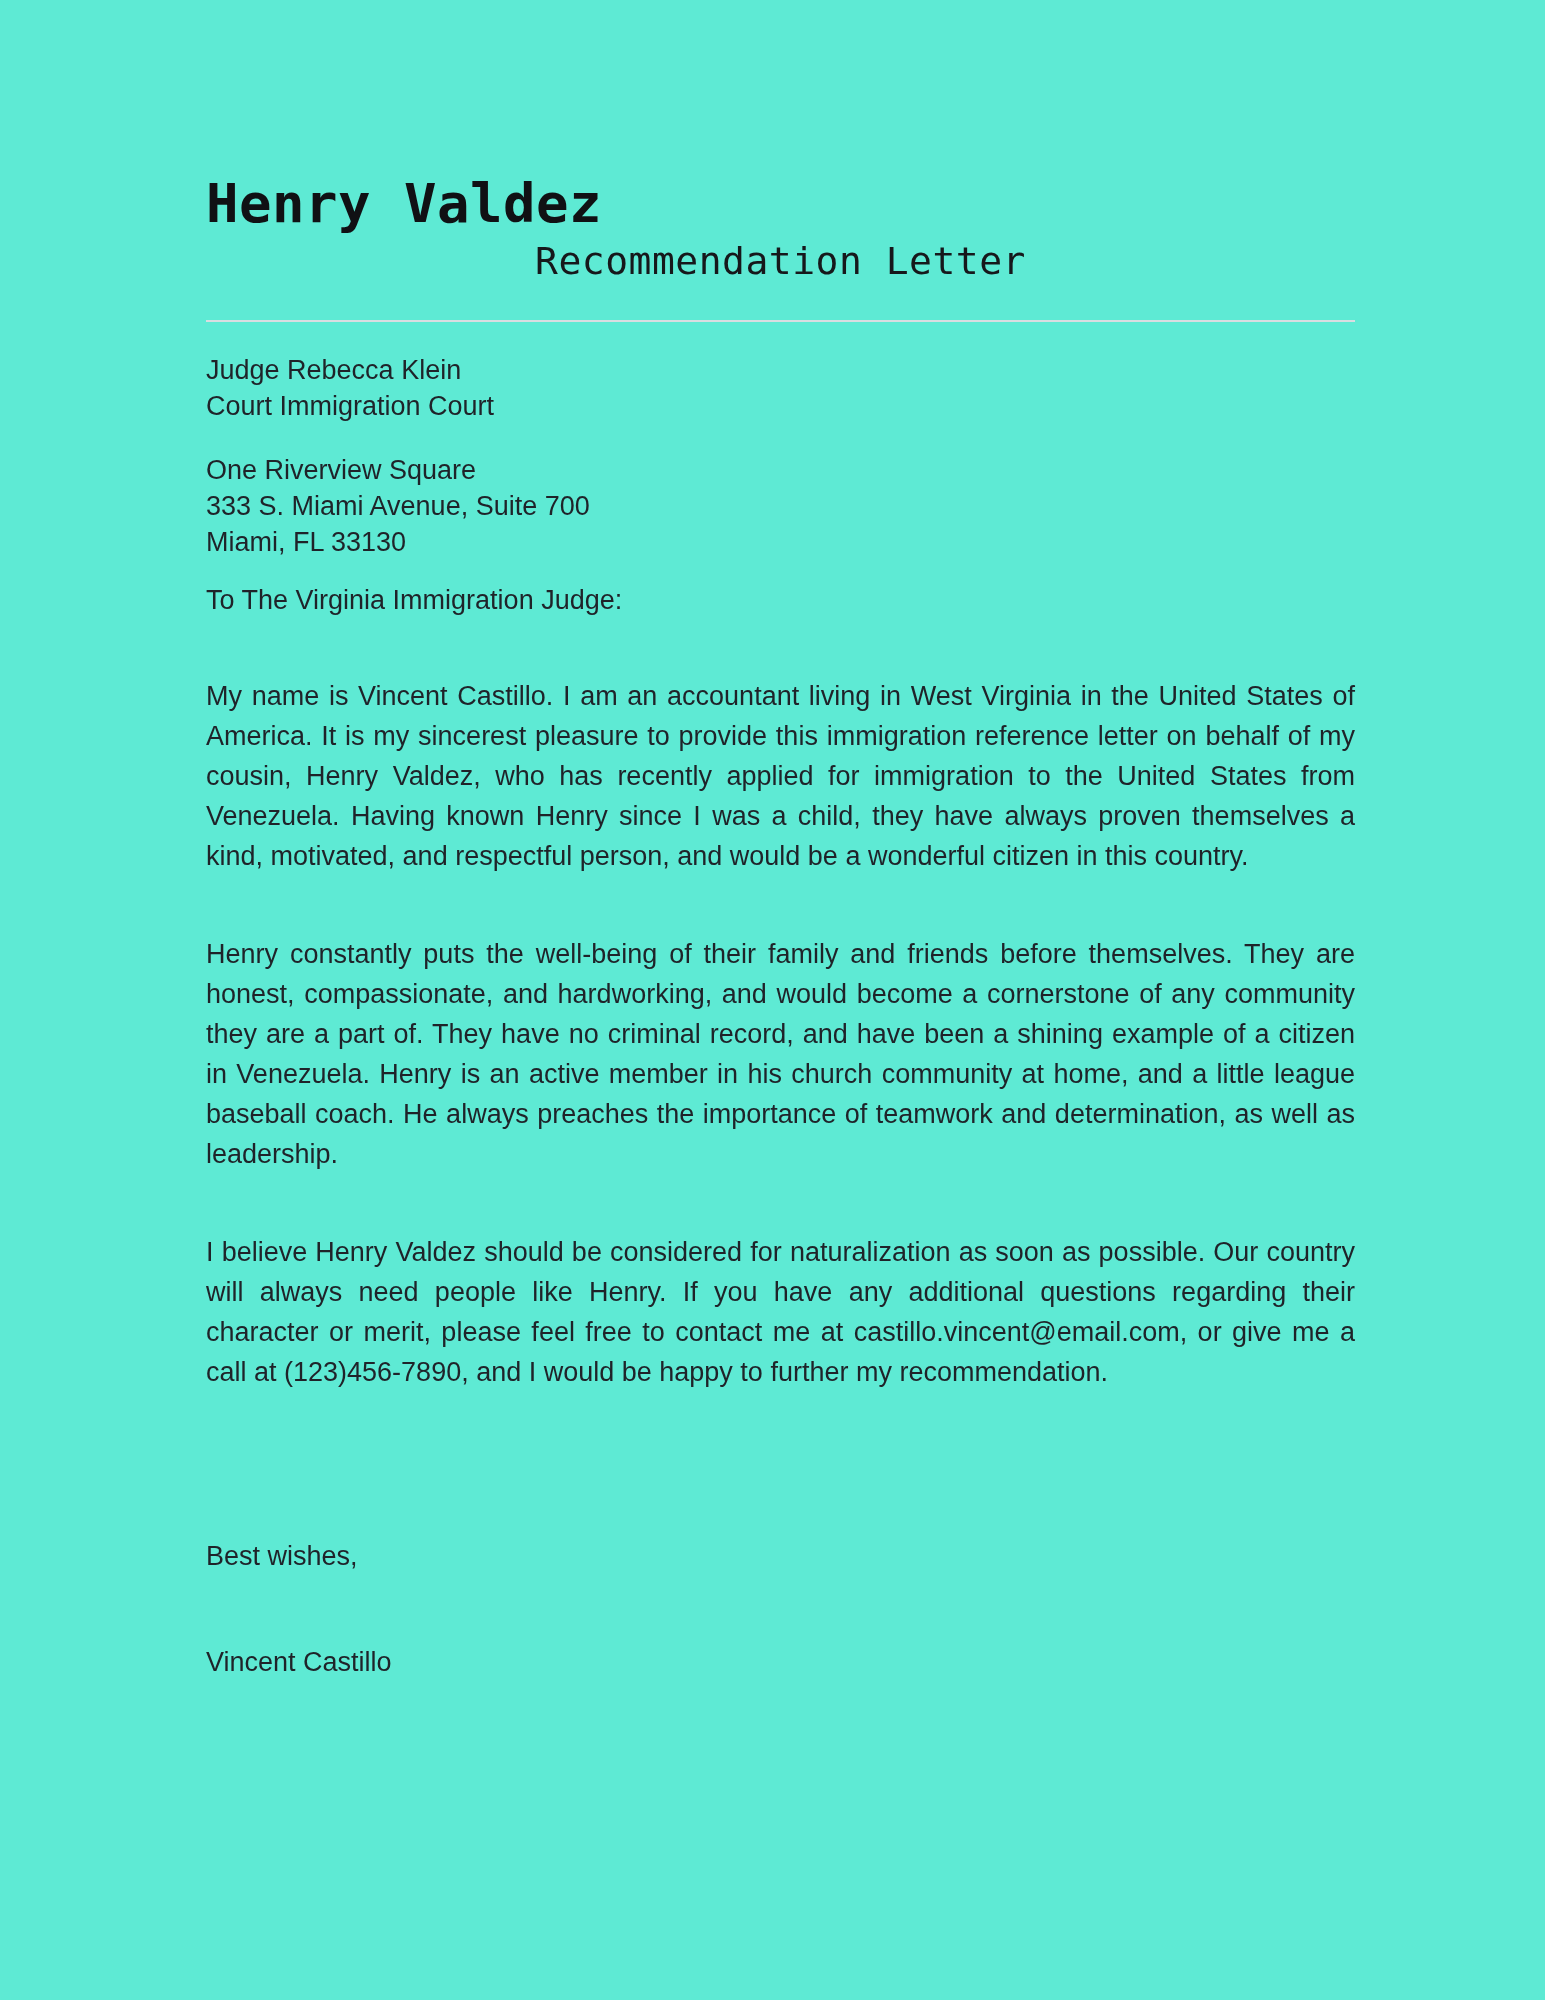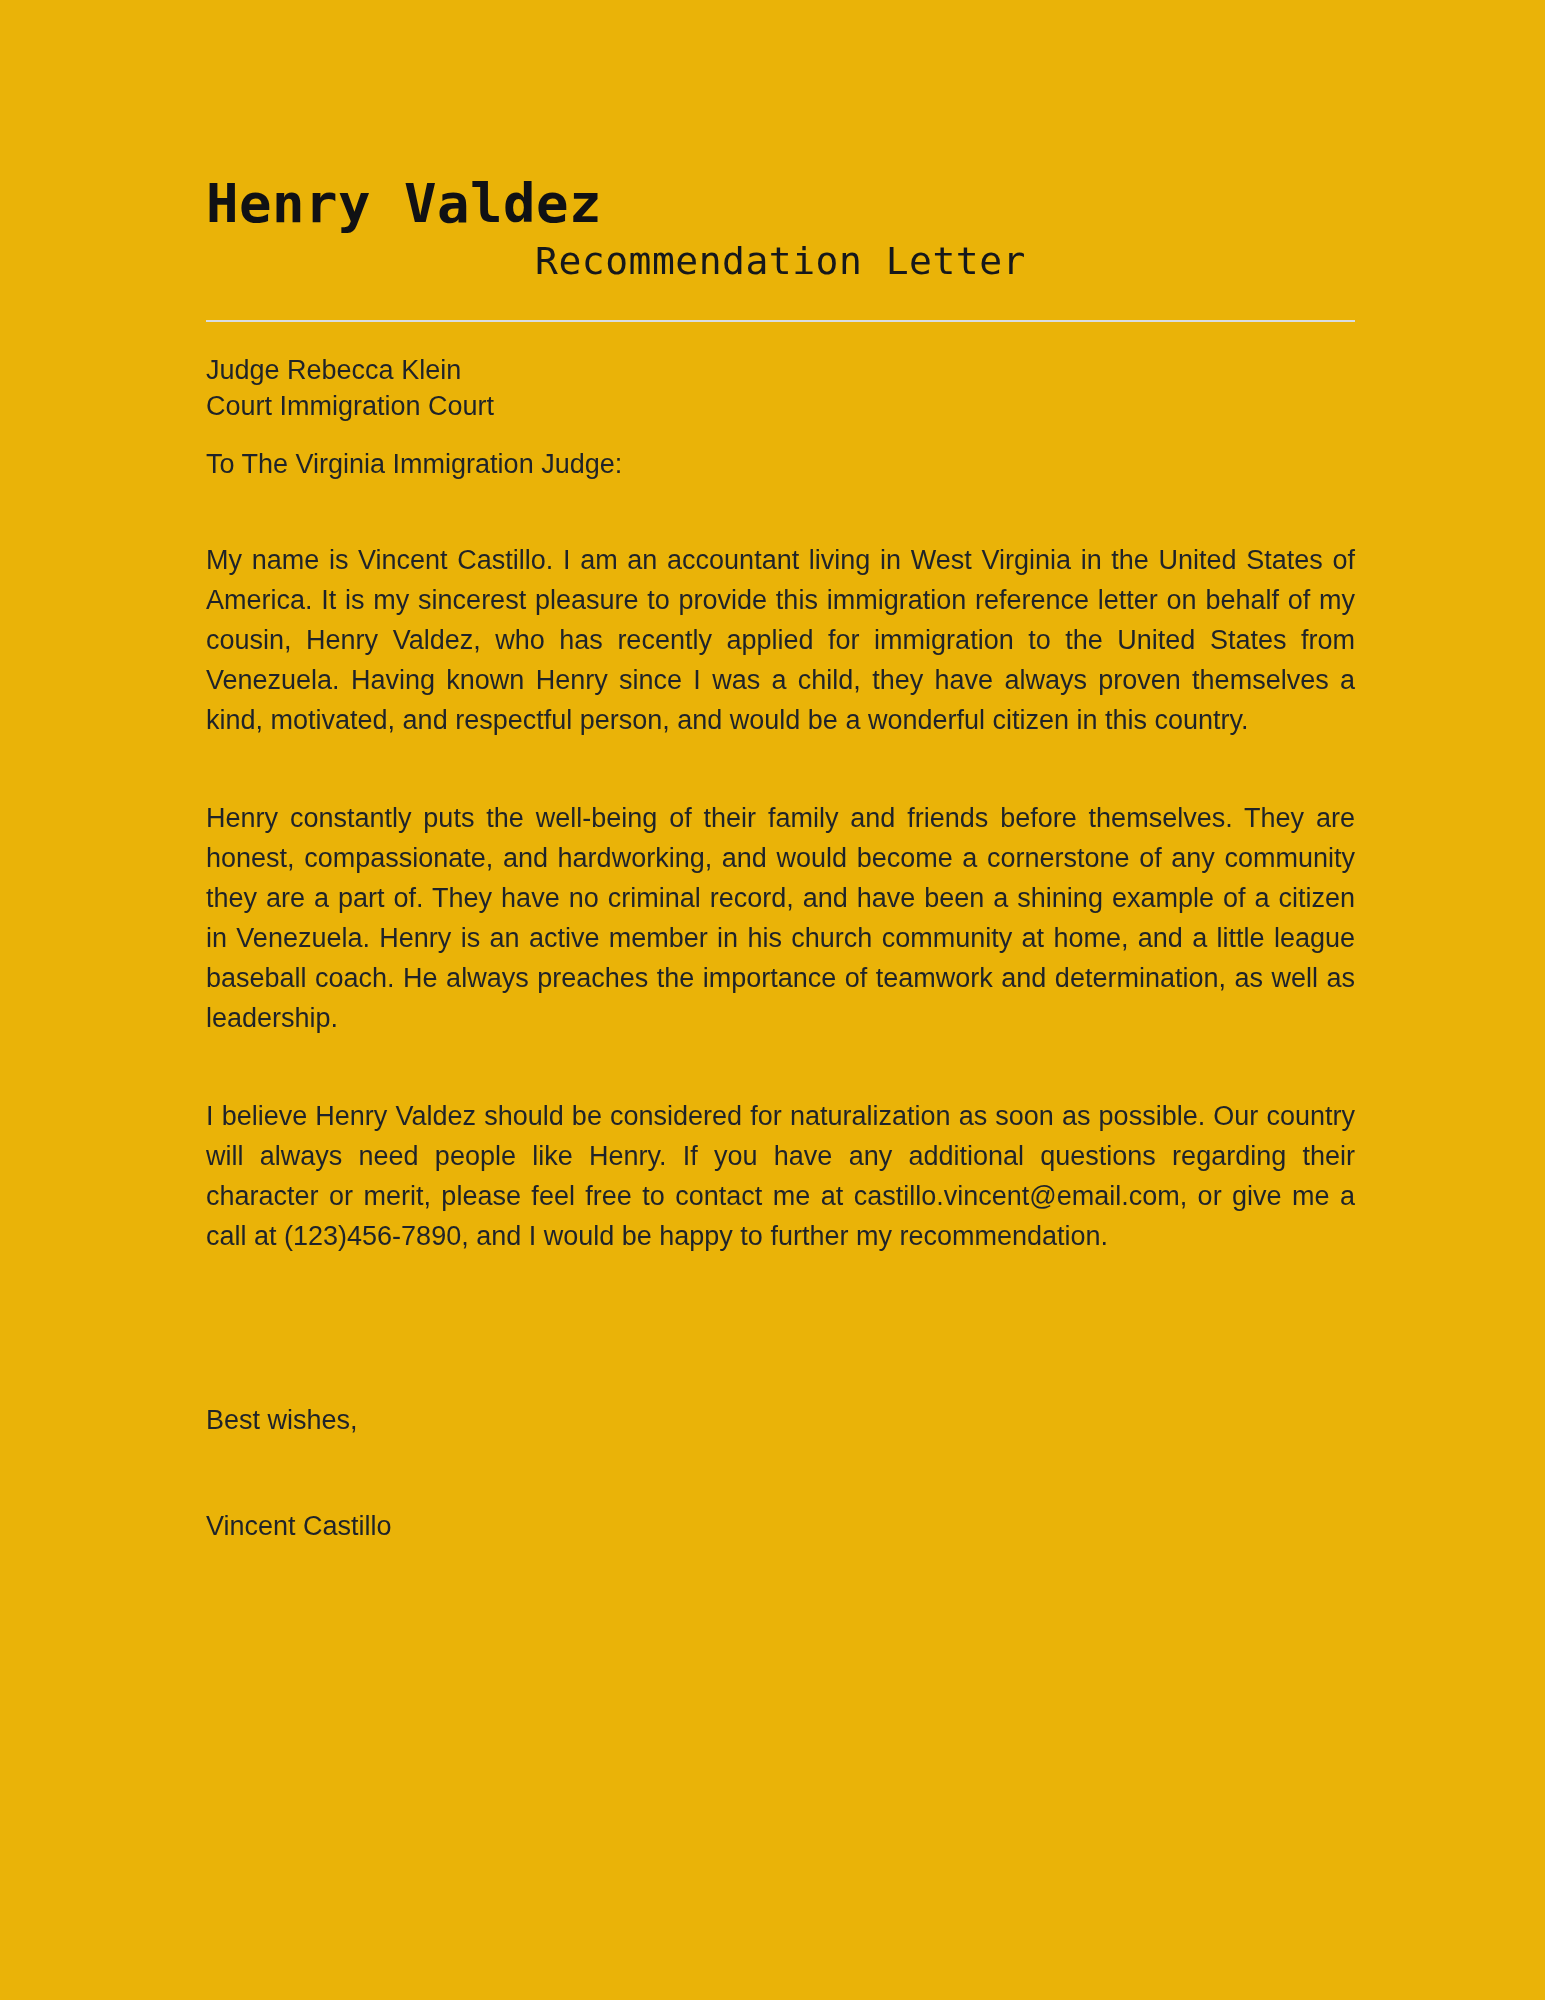--- a/index.html
+++ b/index.html
@@ -2,21 +2,21 @@
 <html><head>
 <meta charset="utf-8">
 <style>
   * { margin: 0; padding: 0; box-sizing: border-box; }
   html, body { background: #ffffff; }
   .page {
     position: relative;
     width: 1545px;
     height: 2000px;
     margin: 0 auto;
-    background: #eab308;
+    background: #5eead4;
     color: #1f2329;
     padding: 172px 190px 0 206px;
     font-family: "Liberation Sans", sans-serif;
     overflow: hidden;
   }
   .hdr-name {
     font-family: "DejaVu Sans Mono", monospace;
     font-weight: 700;
     font-size: 54px;
     line-height: 1.2;
@@ -84,20 +84,25 @@
     <div class="hdr-subtitle">Recommendation Letter</div>
   </header>
 
   <hr class="divider">
 
   <section class="meta-block">
     <div>Judge Rebecca Klein</div>
     <div>Court Immigration Court</div>
   </section>
 
+  <section class="address-block">
+    <div>One Riverview Square</div>
+    <div>333 S. Miami Avenue, Suite 700</div>
+    <div>Miami, FL 33130</div>
+  </section>
 
   <p class="salutation">To The Virginia Immigration Judge:</p>
 
   <p class="body-para">My name is Vincent Castillo. I am an accountant living in West Virginia in the United States of America. It is my sincerest pleasure to provide this immigration reference letter on behalf of my cousin, Henry Valdez, who has recently applied for immigration to the United States from Venezuela. Having known Henry since I was a child, they have always proven themselves a kind, motivated, and respectful person, and would be a wonderful citizen in this country.</p>
 
   <p class="body-para">Henry constantly puts the well-being of their family and friends before themselves. They are honest, compassionate, and hardworking, and would become a cornerstone of any community they are a part of. They have no criminal record, and have been a shining example of a citizen in Venezuela. Henry is an active member in his church community at home, and a little league baseball coach. He always preaches the importance of teamwork and determination, as well as leadership.</p>
 
   <p class="body-para">I believe Henry Valdez should be considered for naturalization as soon as possible. Our country will always need people like Henry. If you have any additional questions regarding their character or merit, please feel free to contact me at castillo.vincent@email.com, or give me a call at (123)456-7890, and I would be happy to further my recommendation.</p>
 
   <p class="signoff">Best wishes,</p>

